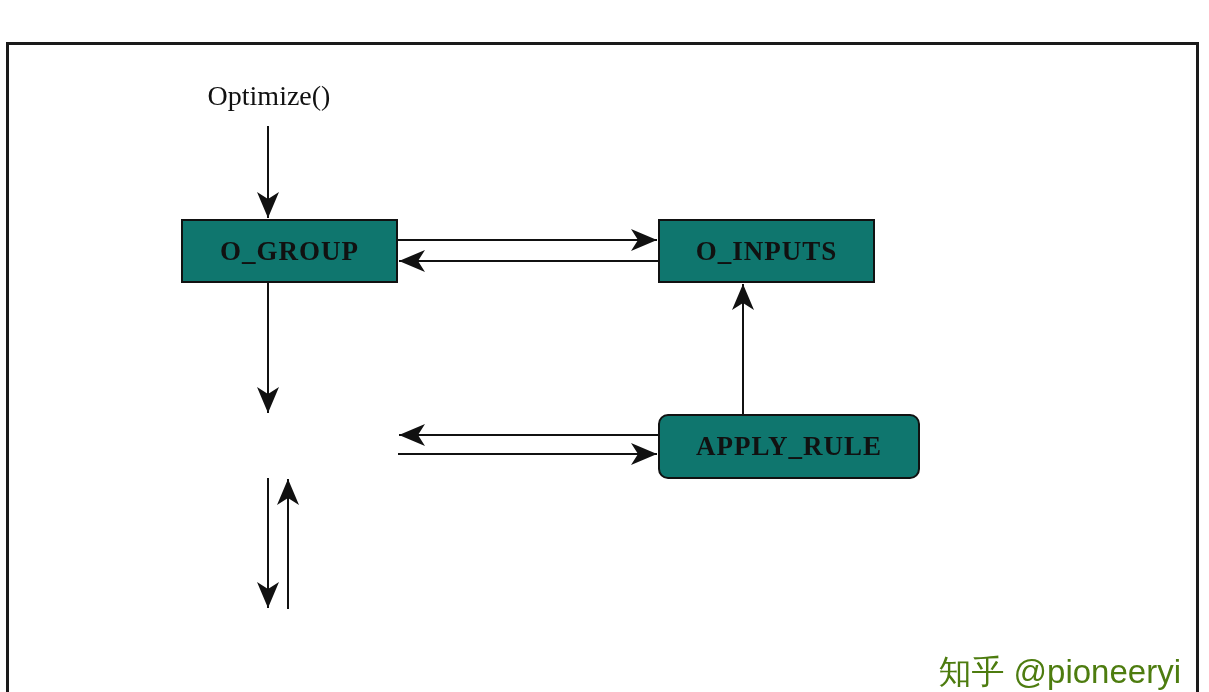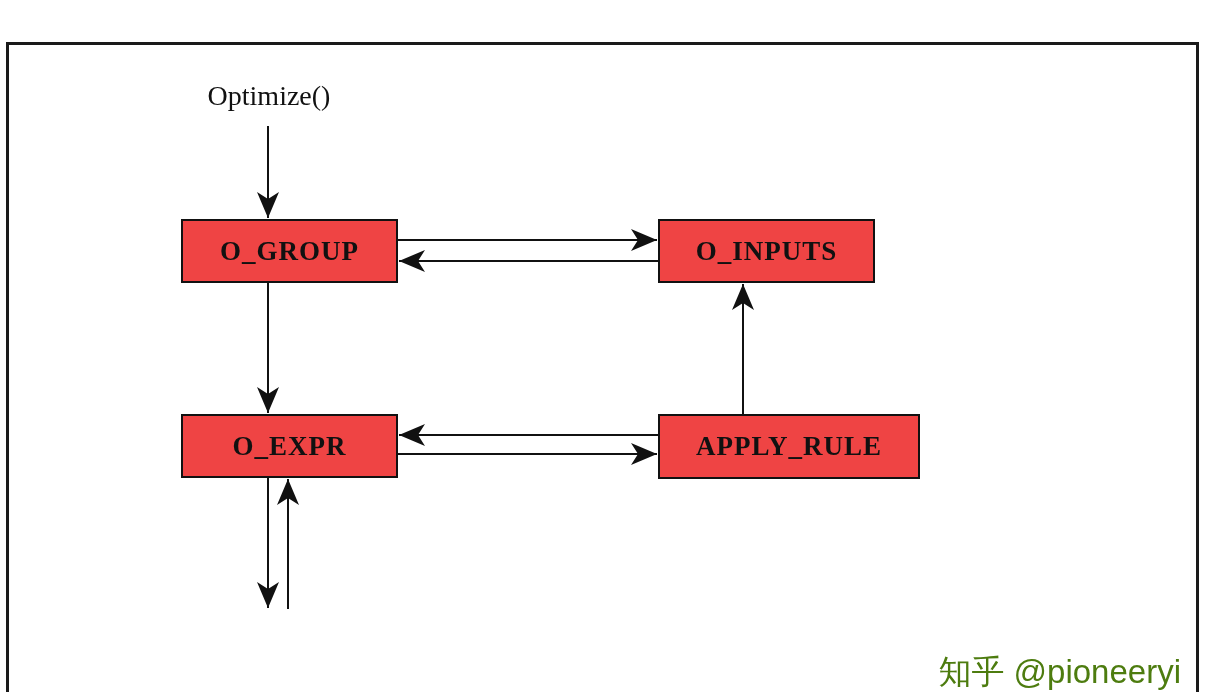--- a/index.html
+++ b/index.html
@@ -37,35 +37,35 @@
     font-size: 28px;
     font-weight: 400;
     color: #111111;
     font-family: "Liberation Serif", serif;
     white-space: nowrap;
   }
   .node {
     position: absolute;
     box-sizing: border-box;
     border: 2px solid #111111;
-    background: #ef4444;
+    background: #0f766e;
     display: flex;
     align-items: center;
     justify-content: center;
     font-size: 27px;
     font-weight: 700;
     color: #111111;
     letter-spacing: 1px;
     font-family: "Liberation Serif", serif;
     white-space: nowrap;
   }
   .node-o-group   { left: 181px; top: 189px; width: 217px; height: 64px; }
   .node-o-inputs  { left: 658px; top: 189px; width: 217px; height: 64px; }
   .node-o-expr    { left: 181px; top: 384px; width: 217px; height: 64px; }
-  .node-apply-rule{ left: 658px; top: 384px; width: 262px; height: 65px; }
+  .node-apply-rule{ left: 658px; top: 384px; width: 262px; height: 65px; border-radius: 10px; }
   .node-e-group   { left: 181px; top: 579px; width: 218px; height: 64px; }
   .edges-layer {
     position: absolute;
     left: 0;
     top: 0;
     width: 1209px;
     height: 692px;
     pointer-events: none;
   }
   .watermark {
@@ -109,23 +109,20 @@
   <div class="entry-label">Optimize()</div>
 
   <div class="node node-o-group">
     <span>O_GROUP</span>
   </div>
 
   <div class="node node-o-inputs">
     <span>O_INPUTS</span>
   </div>
 
-  <div class="node node-o-expr">
-    <span>O_EXPR</span>
-  </div>
 
   <div class="node node-apply-rule">
     <span>APPLY_RULE</span>
   </div>
 
 
   <div class="watermark">知乎 @pioneeryi</div>
 
 </div>
 

